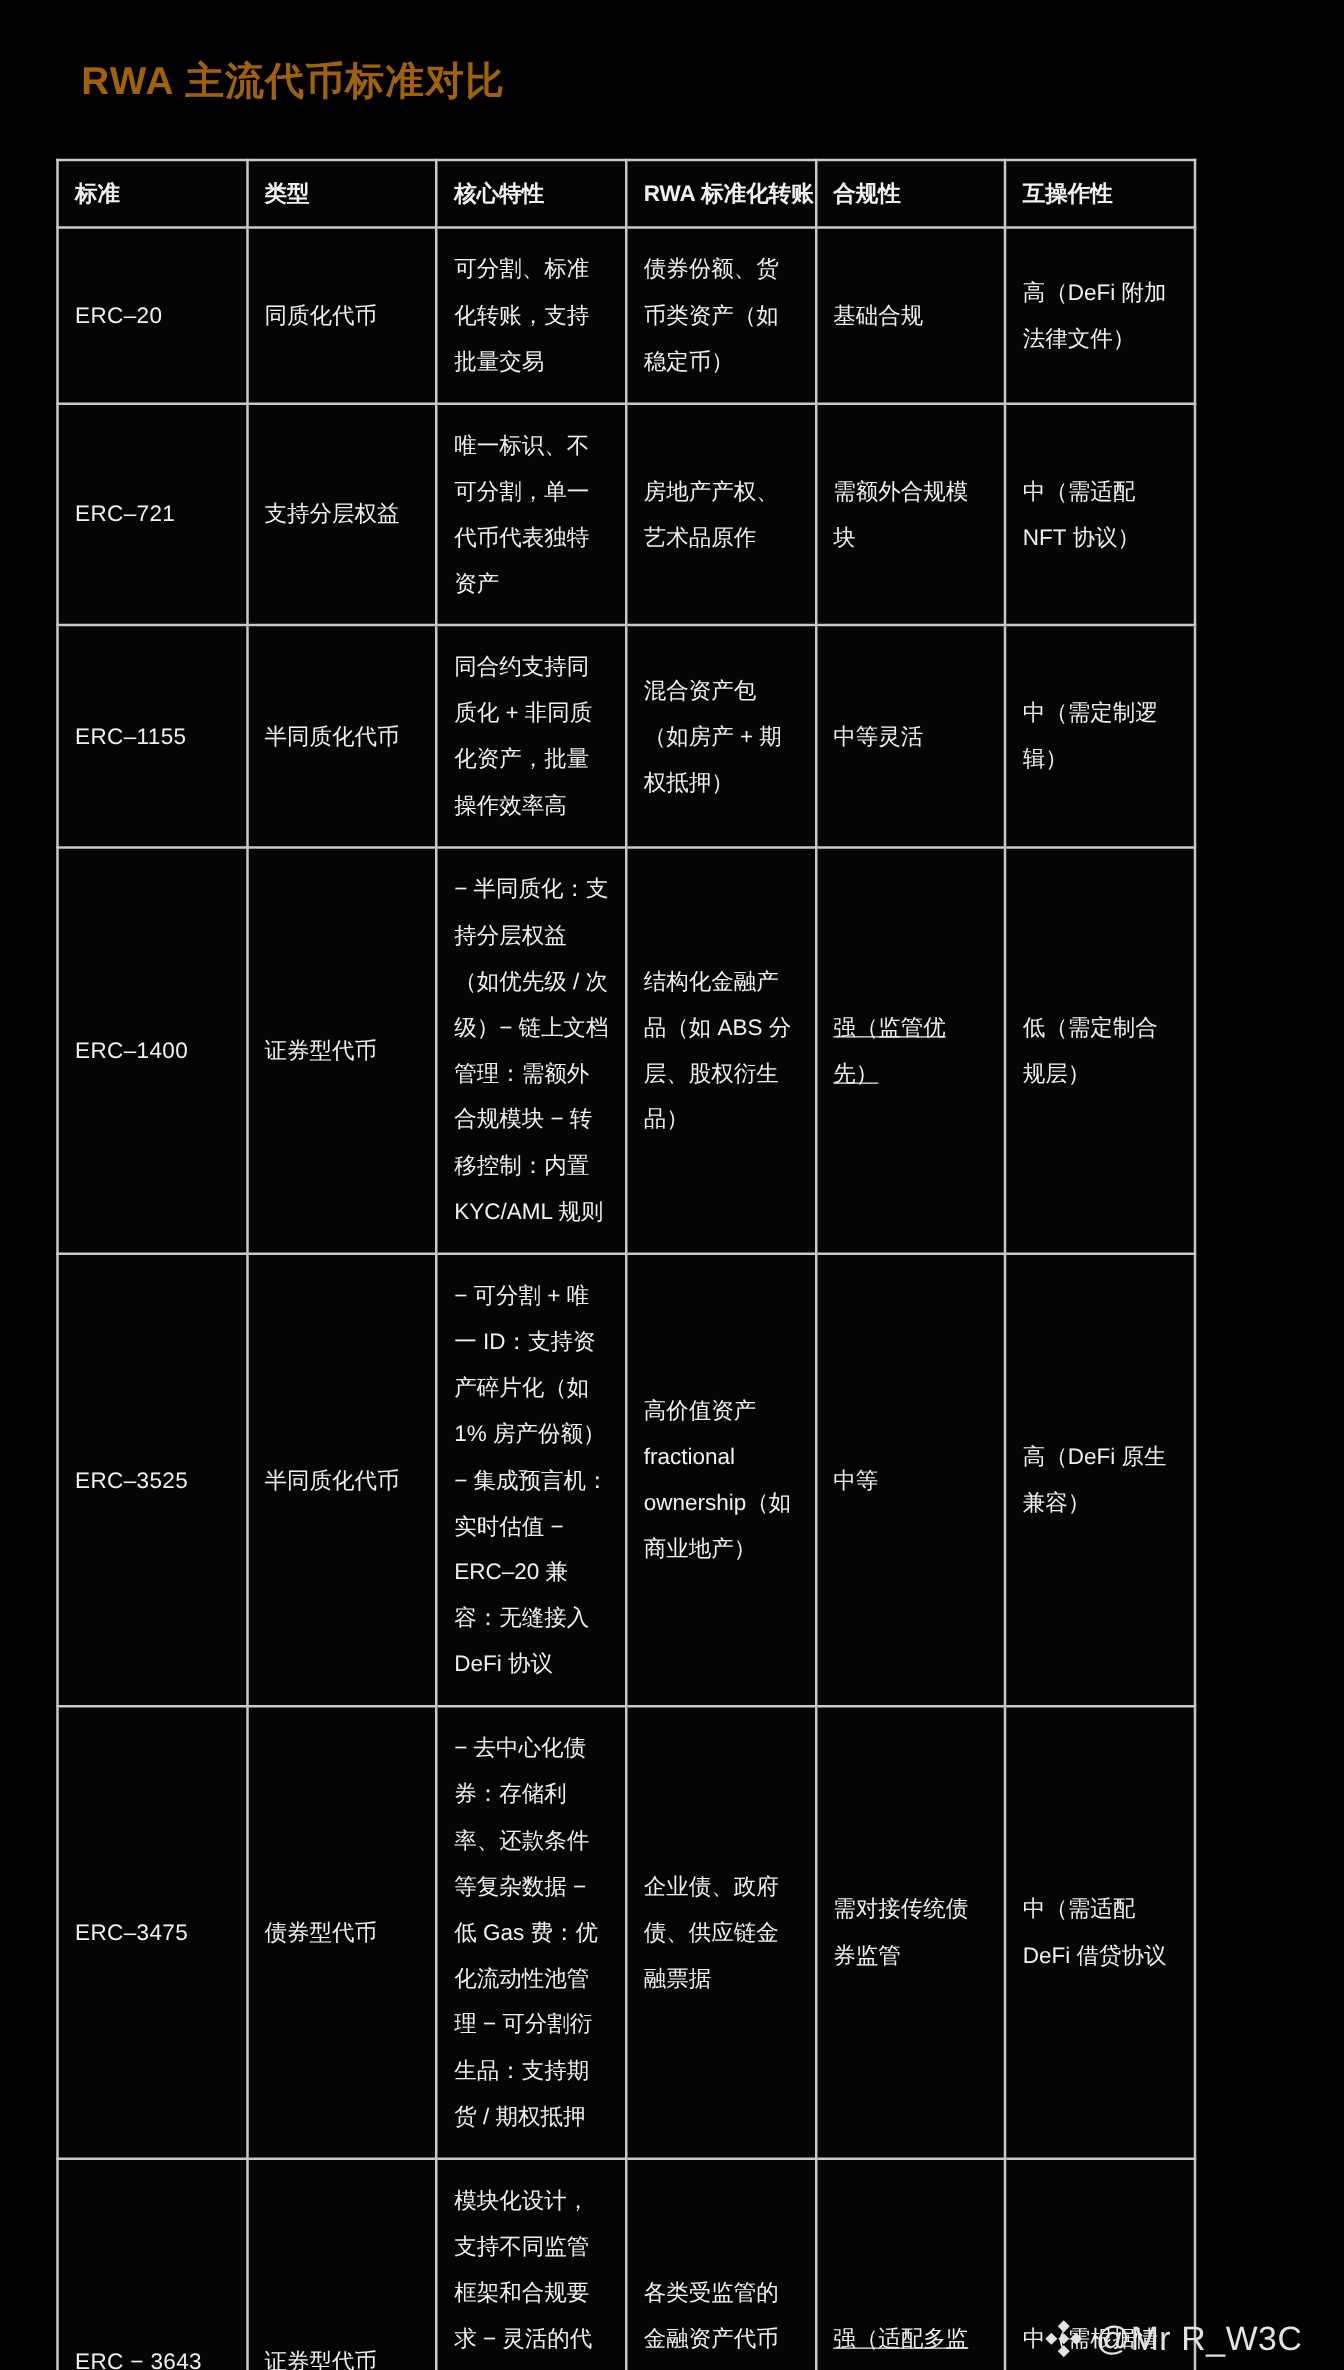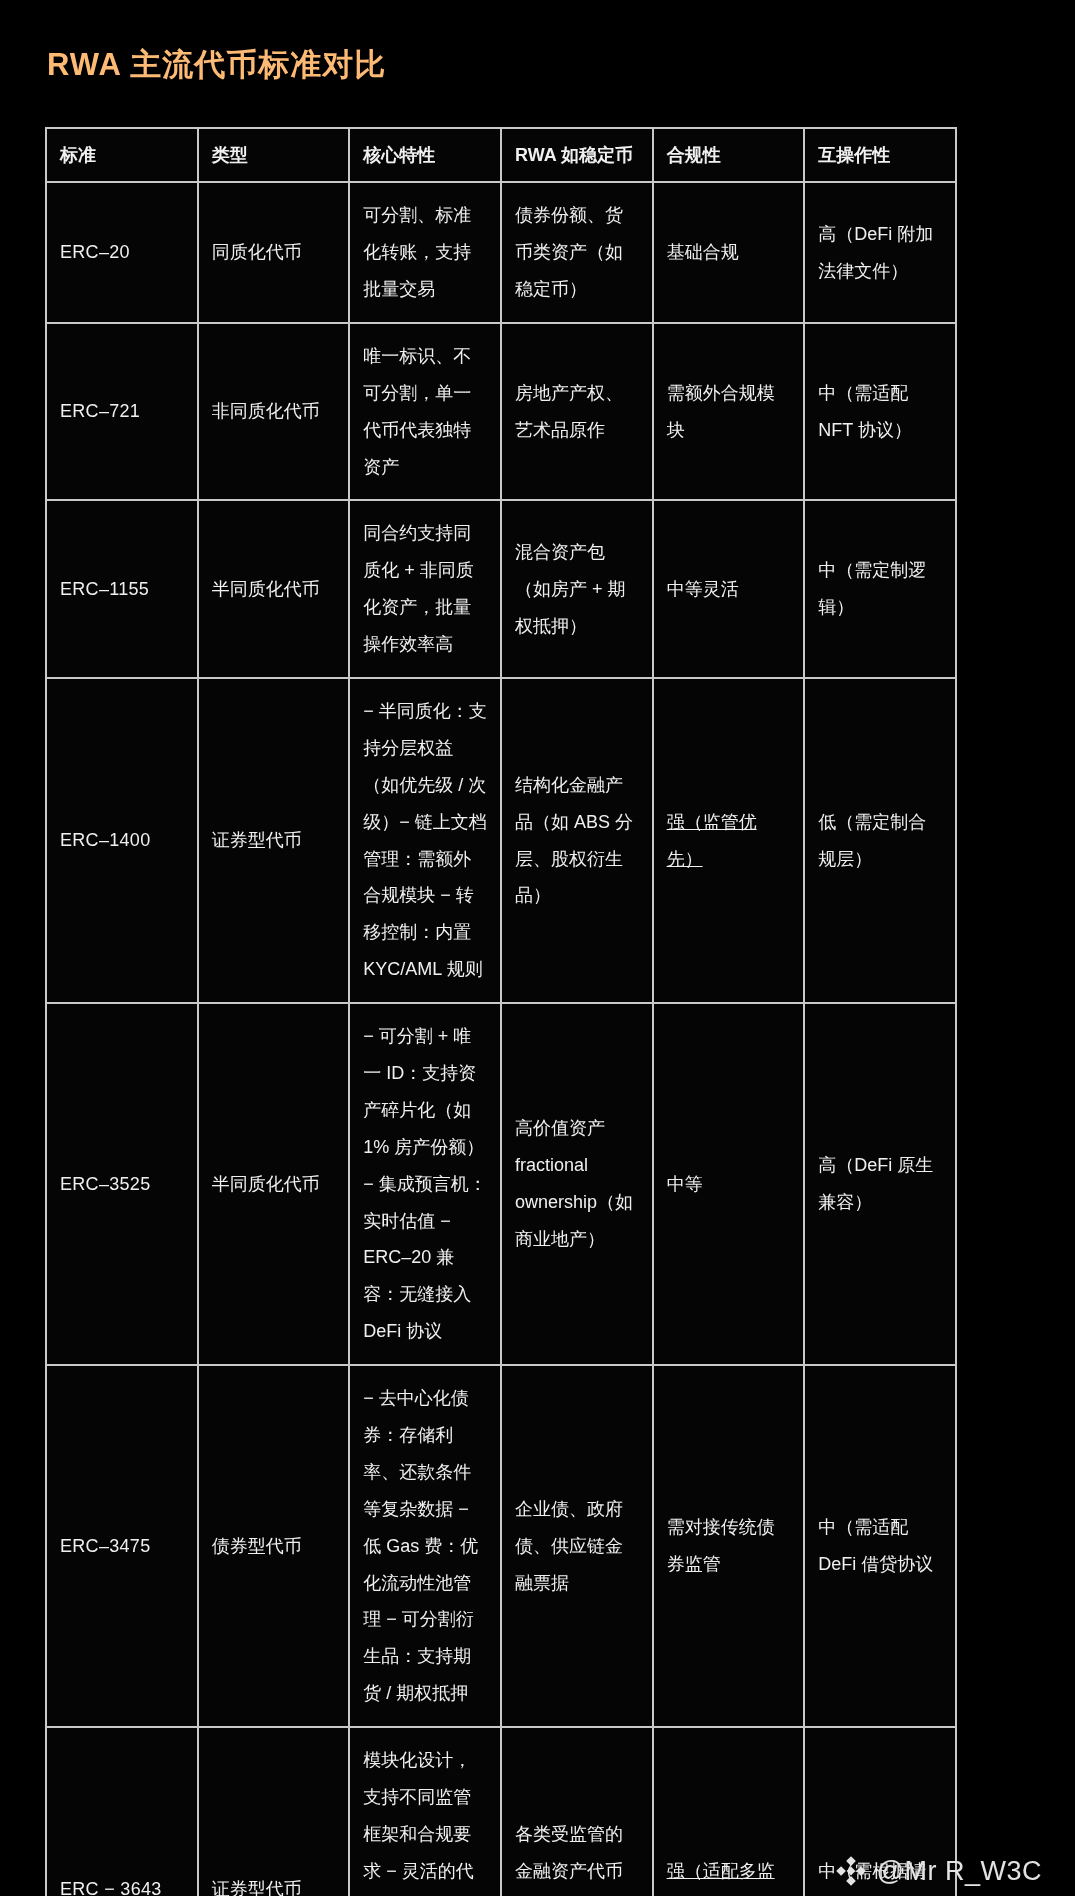--- a/index.html
+++ b/index.html
@@ -2,22 +2,22 @@
 <html><head>
 <meta charset="utf-8">
 <style>
   html,body{margin:0;padding:0;background:#000;}
   body{
     width:1075px;height:1896px;position:relative;overflow:hidden;
     font-family:"Liberation Sans","DejaVu Sans",sans-serif;color:#f0f0f0;
   }
   .page{position:absolute;inset:0;padding:40px 45px 0 45px;box-sizing:border-box;}
   .page-title{
-    margin:6px 0 44px 2px;font-size:31px;line-height:1.2;font-weight:800;
-    color:#fdba74;letter-spacing:1px;
+    margin:6px 0 44px 20px;font-size:31px;line-height:1.2;font-weight:800;
+    color:#a16207;letter-spacing:1px;
   }
   table.cmp{
     width:912px;border-collapse:collapse;table-layout:fixed;background:#050505;
   }
   table.cmp th, table.cmp td{
     border:2px solid #c9c9c9;
     padding:14px 13px;
     font-size:18px;
     text-align:left;
     vertical-align:middle;
@@ -48,37 +48,37 @@
 <div class="page">
 
   <h1 class="page-title">RWA 主流代币标准对比</h1>
 
   <table class="cmp">
     <thead>
       <tr id="header-row">
           <th>标准</th>
           <th>类型</th>
           <th>核心特性</th>
-          <th>RWA 如稳定币</th>
+          <th>RWA 标准化转账</th>
           <th>合规性</th>
           <th>互操作性</th>
         </tr>
     </thead>
     <tbody id="table-body">
         <tr>
           <td class="col-standard">ERC–20</td>
           <td class="col-type">同质化代币</td>
           <td class="col-features">可分割、标准化转账，支持批量交易</td>
           <td class="col-scenario">债券份额、货币类资产（如稳定币）</td>
           <td class="col-compliance">基础合规</td>
           <td class="col-interop">高（DeFi 附加法律文件）</td>
         </tr>
         <tr>
           <td class="col-standard">ERC–721</td>
-          <td class="col-type">非同质化代币</td>
+          <td class="col-type">支持分层权益</td>
           <td class="col-features">唯一标识、不可分割，单一代币代表独特资产</td>
           <td class="col-scenario">房地产产权、艺术品原作</td>
           <td class="col-compliance">需额外合规模块</td>
           <td class="col-interop">中（需适配 NFT 协议）</td>
         </tr>
         <tr>
           <td class="col-standard">ERC–1155</td>
           <td class="col-type">半同质化代币</td>
           <td class="col-features">同合约支持同质化 + 非同质化资产，批量操作效率高</td>
           <td class="col-scenario">混合资产包（如房产 + 期权抵押）</td>

